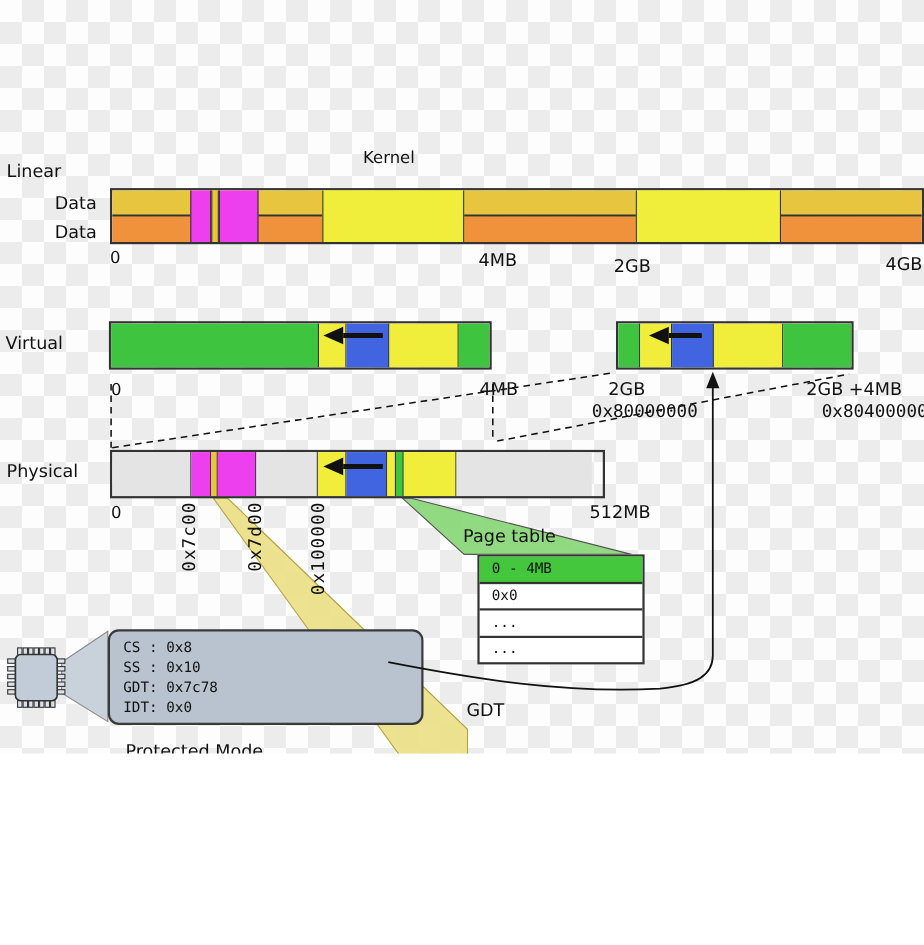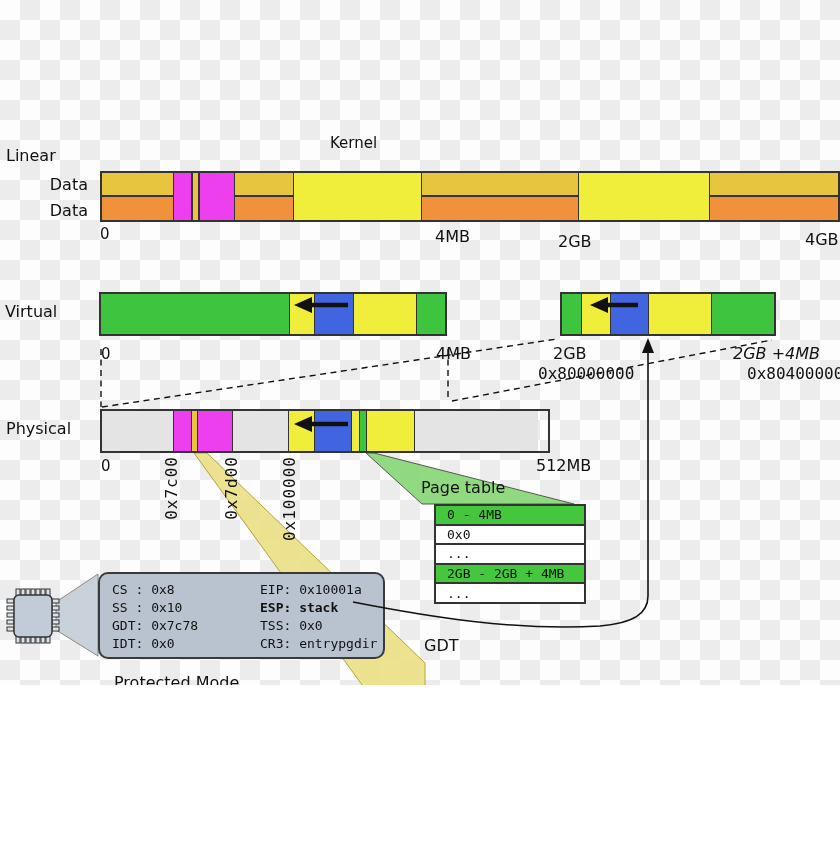--- a/index.html
+++ b/index.html
@@ -130,21 +130,21 @@
       <div class="seg" style="width:29px;background:var(--yellow);"></div>
       <div class="seg" style="width:38px;background:var(--blue);"></div>
       <div class="seg" style="width:63px;background:var(--yellow);"></div>
       <div class="seg" style="width:62px;background:var(--green);"></div>
     </div>
   </div>
 
   <div class="abs sm" style="left:101px;top:345px;">0</div>
   <div class="abs lbl" style="left:436px;top:345px;">4MB</div>
   <div class="abs lbl" style="left:553px;top:345px;">2GB</div>
-  <div class="abs lbl" style="left:733px;top:345px;font-style:italic;">2GB +4MB</div>
+  <div class="abs lbl" style="left:733px;top:345px;">2GB +4MB</div>
   <div class="abs mono" style="left:518px;top:364px;font-size:16px;">0x80000000</div>
   <div class="abs mono" style="left:727px;top:364px;font-size:16px;">0x80400000</div>
 
   <div class="abs lbl" style="left:6px;top:420px;">Physical</div>
 
   <div class="bar" style="left:100px;top:409px;width:450px;height:44px;">
     <div class="hstack">
       <div class="seg" style="width:72px;background:var(--gray);"></div>
       <div class="seg" style="width:18px;background:var(--magenta);"></div>
       <div class="seg" style="width:6px;background:var(--gold);"></div>
@@ -163,37 +163,30 @@
   <div class="rot" style="left:162px;top:456px;">0x7c00</div>
   <div class="rot" style="left:222px;top:456px;">0x7d00</div>
   <div class="rot" style="left:280px;top:456px;">0x100000</div>
   <div class="abs lbl" style="left:536px;top:457px;">512MB</div>
 
   <div class="abs lbl" style="left:421px;top:479px;">Page table</div>
   <div class="table" style="left:422px;top:504px;width:152px;height:100px;">
     <div class="trow green"><span>0 - 4MB</span></div>
     <div class="trow"><span>0x0</span></div>
     <div class="trow"><span>...</span></div>
-    <div class="trow green"><span>2GB - 2GB + 4MB</span></div>
     <div class="trow"><span>...</span></div>
   </div>
 
   <div class="regbox">
     <div class="regcol" style="left:12px;">
       <div>CS : 0x8</div>
       <div>SS : 0x10</div>
       <div>GDT: 0x7c78</div>
       <div>IDT: 0x0</div>
     </div>
-    <div class="regcol" style="left:160px;">
-      <div>EIP: 0x10001a</div>
-      <div class="bold">ESP: stack</div>
-      <div>TSS: 0x0</div>
-      <div>CR3: entrypgdir</div>
-    </div>
   </div>
   <div class="abs lbl" style="left:114px;top:674px;">Protected Mode</div>
 
   <div class="abs lbl" style="left:424px;top:637px;">GDT</div>
 
   <svg class="layer over" width="840" height="859" viewBox="0 0 840 859">
     <g>
       <path d="M353 602 C 430 617, 515 631, 600 626 C 633 623, 648 614, 648 596 L648 352" fill="none" stroke="#111" stroke-width="1.6"></path>
       <polygon points="642,353 654,353 648,338" fill="#111"></polygon>
     </g>

